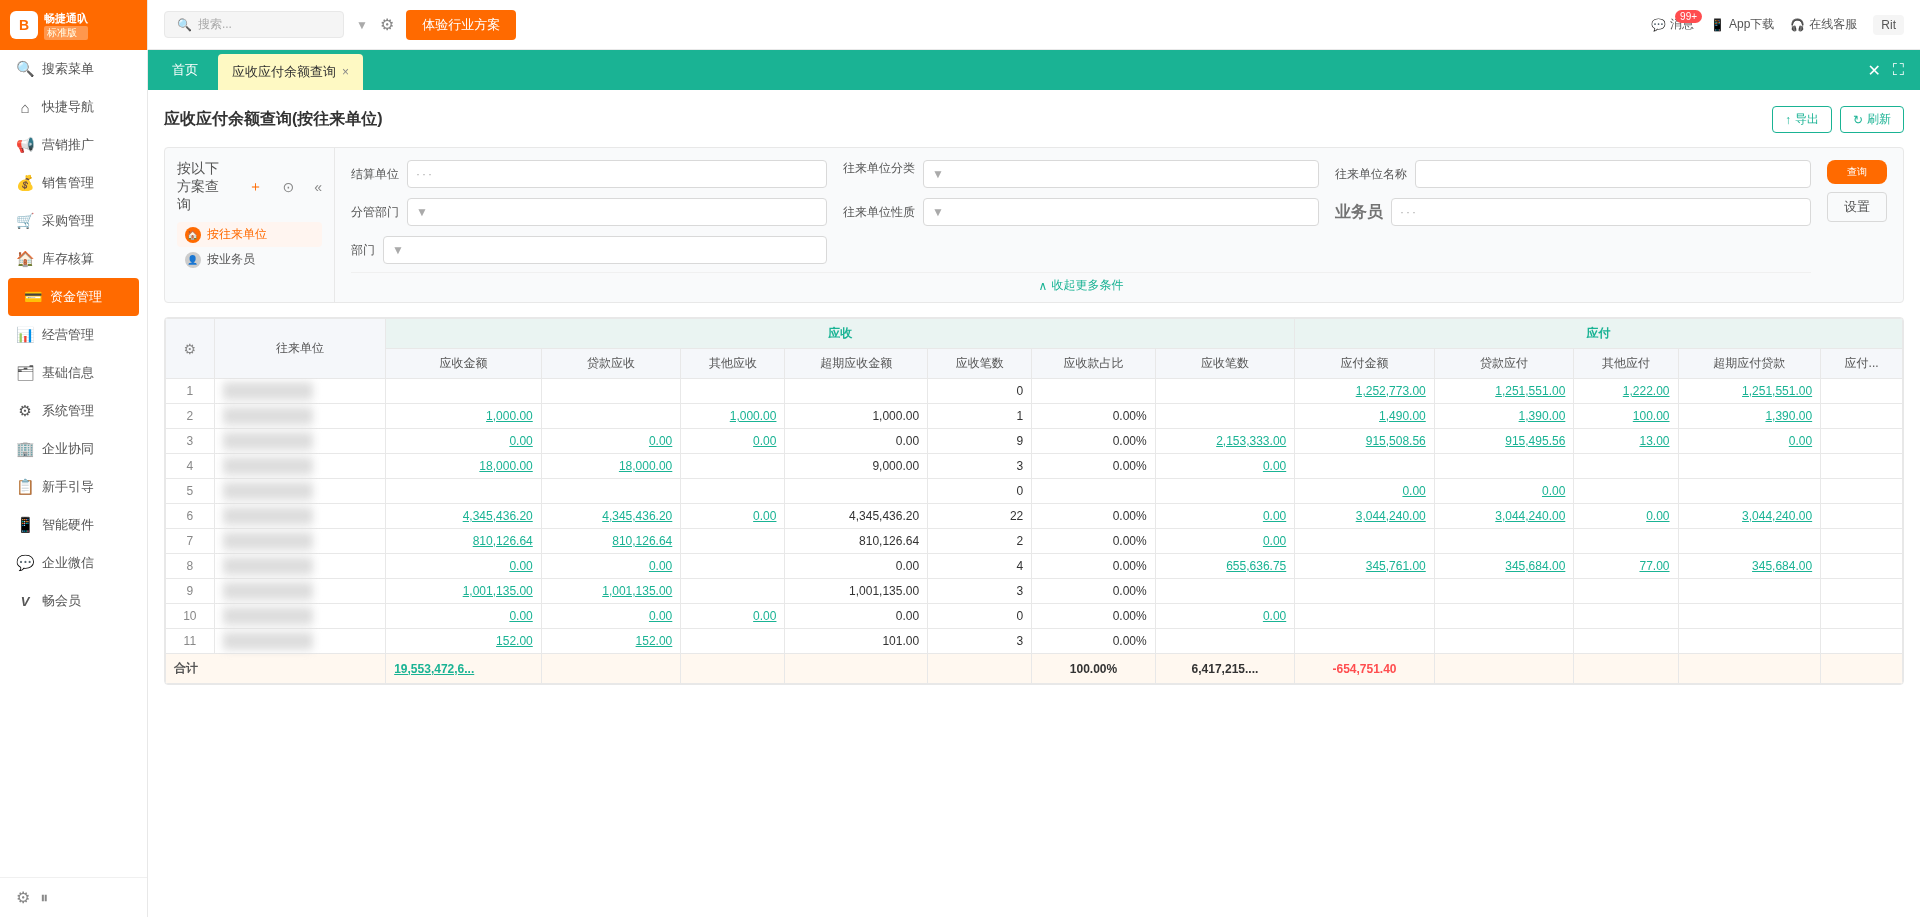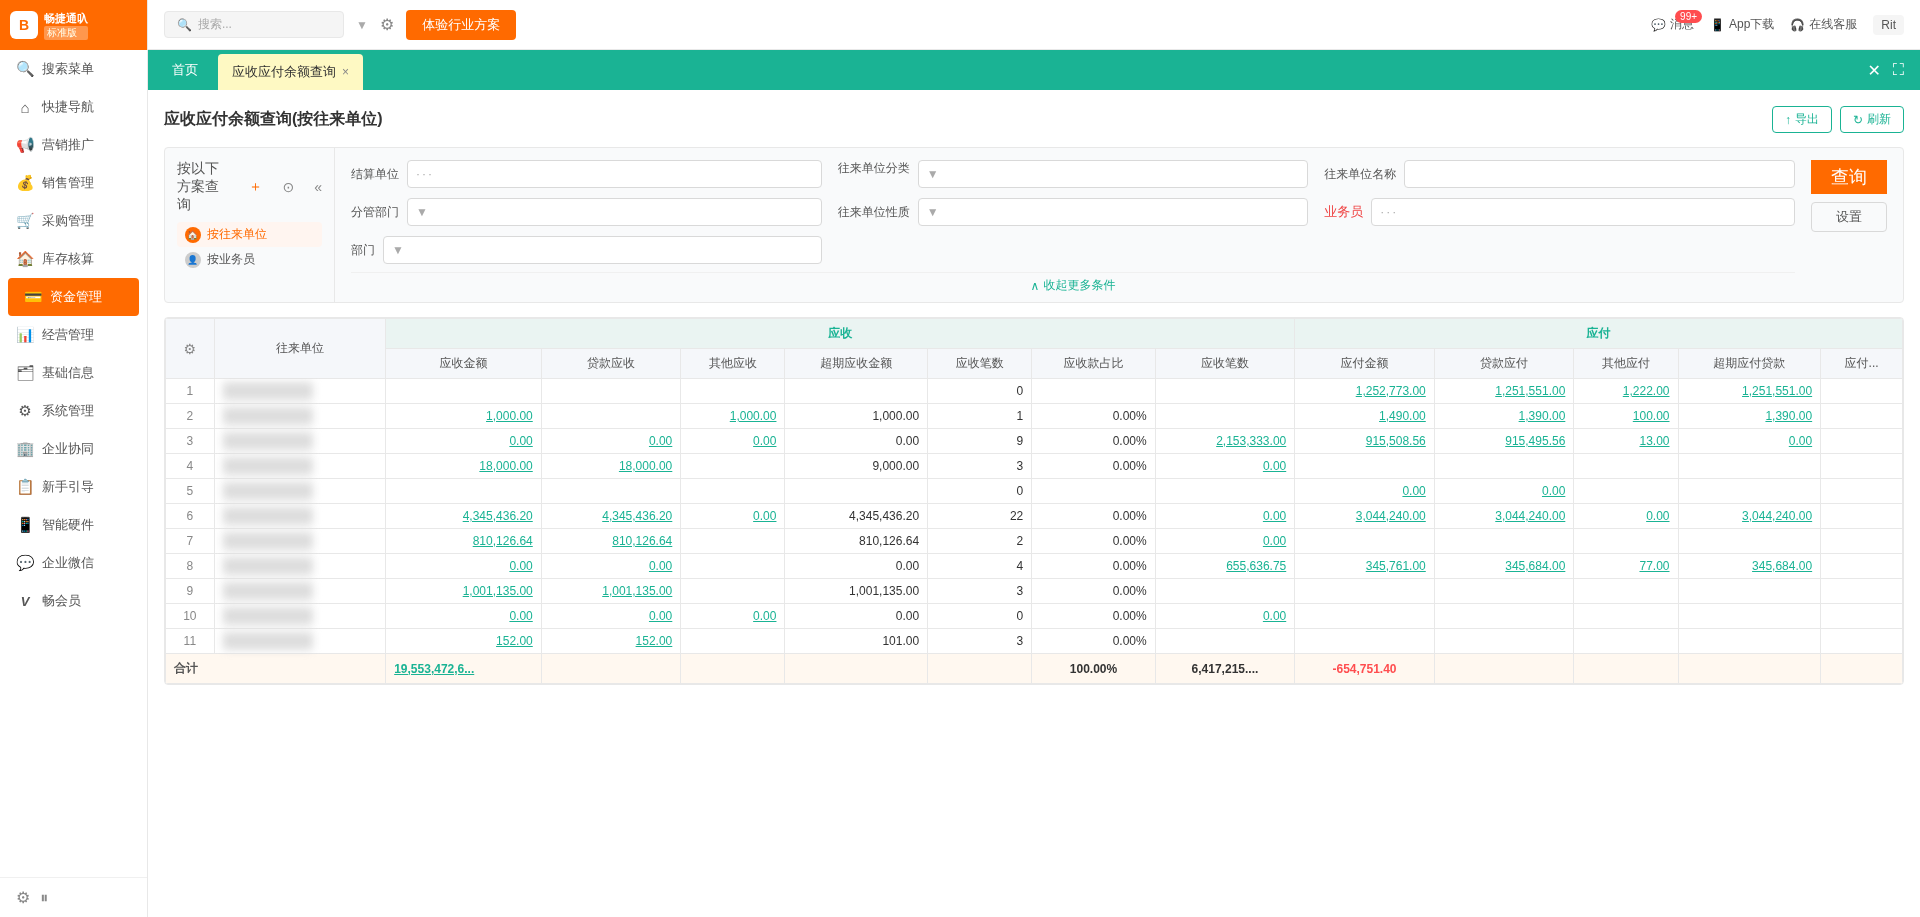--- a/index.html
+++ b/index.html
@@ -47,21 +47,21 @@
     .page-header { display: flex; align-items: center; justify-content: space-between; margin-bottom: 14px; }
     .page-title { font-size: 16px; font-weight: bold; color: #333; }
     .page-actions { display: flex; gap: 8px; }
     .btn-export { background: none; border: 1px solid #1ab394; color: #1ab394; border-radius: 4px; padding: 4px 12px; font-size: 12px; cursor: pointer; display: flex; align-items: center; gap: 4px; }
     .btn-refresh { background: none; border: 1px solid #1ab394; color: #1ab394; border-radius: 4px; padding: 4px 12px; font-size: 12px; cursor: pointer; display: flex; align-items: center; gap: 4px; }
     .search-option { display: flex; align-items: center; gap: 6px; padding: 4px 8px; border-radius: 4px; font-size: 12px; cursor: pointer; color: #555; }
     .search-option.active { background: #fff5f0; color: #ff6a00; }
     .search-option .option-icon { width: 16px; height: 16px; border-radius: 50%; display: flex; align-items: center; justify-content: center; font-size: 10px; color: #fff; }
     .search-option.active .option-icon { background: #ff6a00; }
     .search-option:not(.active) .option-icon { background: #ccc; }
-    .btn-query { background: #ff6a00; color: #fff; border: none; border-radius: 0; padding: 5px 20px; font-size: 18px; cursor: pointer; }
+    .btn-query { background: #ff6a00; color: #fff; border: none; border-radius: 8px; padding: 5px 20px; font-size: 10px; cursor: pointer; }
     .btn-settings { background: none; border: 1px solid #d9d9d9; color: #555; border-radius: 4px; padding: 5px 16px; font-size: 13px; cursor: pointer; }
 
     
     .data-table-wrap { border: 1px solid #e8e8e8; border-radius: 4px; overflow: auto; max-height: 450px; }
     table { width: 100%; border-collapse: collapse; font-size: 12px; }
     thead tr th { background: #f5f7fa; border: 1px solid #e8e8e8; padding: 6px 8px; text-align: center; font-weight: normal; color: #555; white-space: nowrap; position: sticky; top: 0; z-index: 2; }
     thead tr:first-child th { border-bottom: 1px solid #e8e8e8; }
     tbody tr td { border: 1px solid #e8e8e8; padding: 5px 8px; text-align: right; color: #333; white-space: nowrap; }
     tbody tr td:first-child { text-align: center; color: #888; }
     tbody tr td:nth-child(2) { text-align: left; }
@@ -257,21 +257,21 @@
                 <span style="color:#aaa;">▼</span>
               </div>
             </div>
             <div style="display:flex; align-items:center; gap:8px;">
               <span style="font-size:12px; color:#555; white-space:nowrap;">往来单位性质</span>
               <div style="flex:1; border:1px solid #d9d9d9; border-radius:4px; padding:4px 8px; height:28px; background:#fff; display:flex; align-items:center; justify-content:space-between; cursor:pointer;">
                 <span style="color:#aaa;">▼</span>
               </div>
             </div>
             <div style="display:flex; align-items:center; gap:8px;">
-              <span style="font-size:13px; color:#ef4444; white-space:nowrap;">业务员</span>
+              <span style="font-size:16px; color:#737373; white-space:nowrap;font-weight:bold;">业务员</span>
               <div style="flex:1; border:1px solid #d9d9d9; border-radius:4px; padding:4px 8px; height:28px; background:#fff; display:flex; align-items:center; justify-content:space-between; cursor:pointer;">
                 <span style="color:#aaa; letter-spacing:2px;">···</span>
               </div>
             </div>
 
             <div style="display:flex; align-items:center; gap:8px;">
               <span style="font-size:12px; color:#555; white-space:nowrap;">部门</span>
               <div style="flex:1; border:1px solid #d9d9d9; border-radius:4px; padding:4px 8px; height:28px; background:#fff; display:flex; align-items:center; justify-content:space-between; cursor:pointer;">
                 <span style="color:#aaa;">▼</span>
               </div>

